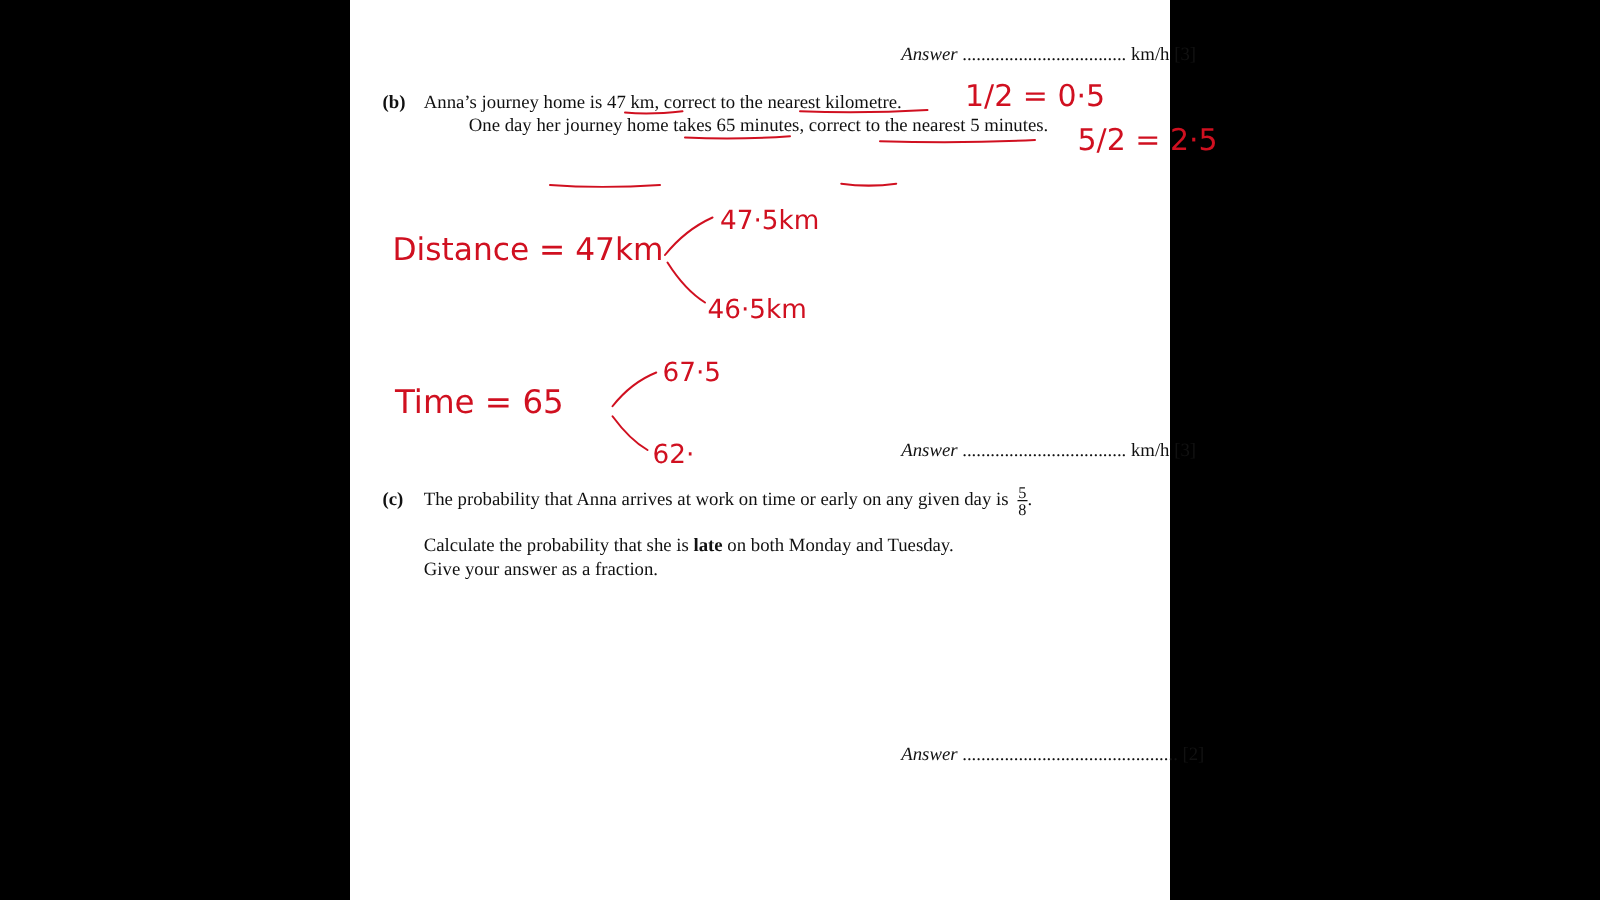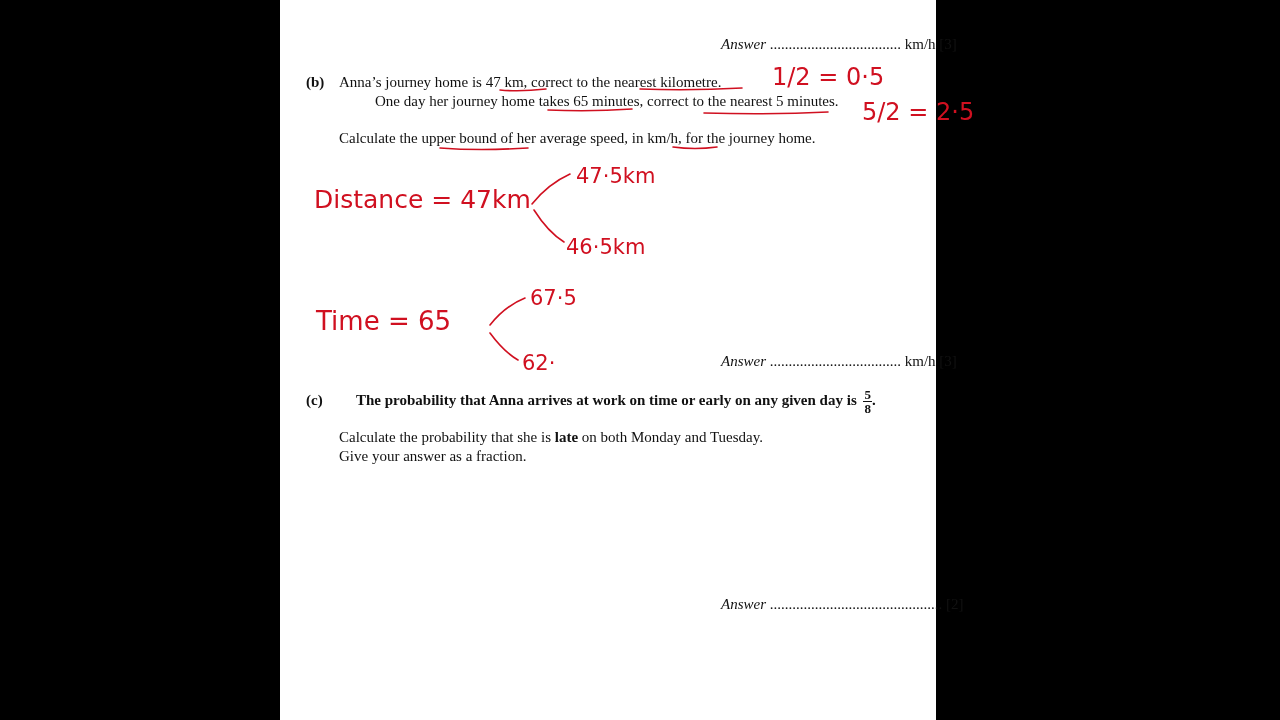--- a/index.html
+++ b/index.html
@@ -23,31 +23,30 @@
   <div class="ans" style="left:441px; top:36px;">
     <i>Answer</i>
     <span>...................................</span>
     <span>km/h</span>
     <span>[3]</span>
   </div>
 
   <div class="t lbl" style="left:26px; top:73px;">(b)</div>
   <div class="t" style="left:59px; top:73px;">Anna’s journey home is 47 km, correct to the nearest kilometre.</div>
   <div class="t" style="left:59px; top:92px;margin-left:36px;">One day her journey home takes 65 minutes, correct to the nearest 5 minutes.</div>
-  <div class="t" style="left:59px; top:129px;">Calculate the upper bound of her average speed, in km/h, for the journey home.</div>
 
   <div class="ans" style="left:441px; top:353px;">
     <i>Answer</i>
     <span>...................................</span>
     <span>km/h</span>
     <span>[3]</span>
   </div>
 
   <div class="t lbl" style="left:26px; top:391px;">(c)</div>
-  <div class="t" style="left:76px; top:383px; line-height:34px;font-weight:bold;">
+  <div class="t" style="left:59px; top:383px; line-height:34px;">
     <span>The probability that Anna arrives at work on time or early on any given day is</span>
     <span class="frac">
       <span class="num">5</span>
       <span>8</span>
     </span>.
   </div>
   <div class="t" style="left:59px; top:428px;">
     <span>Calculate the probability that she is </span><b>late</b><span> on both Monday and Tuesday.</span>
   </div>
   <div class="t" style="left:59px; top:447px;">Give your answer as a fraction.</div>

